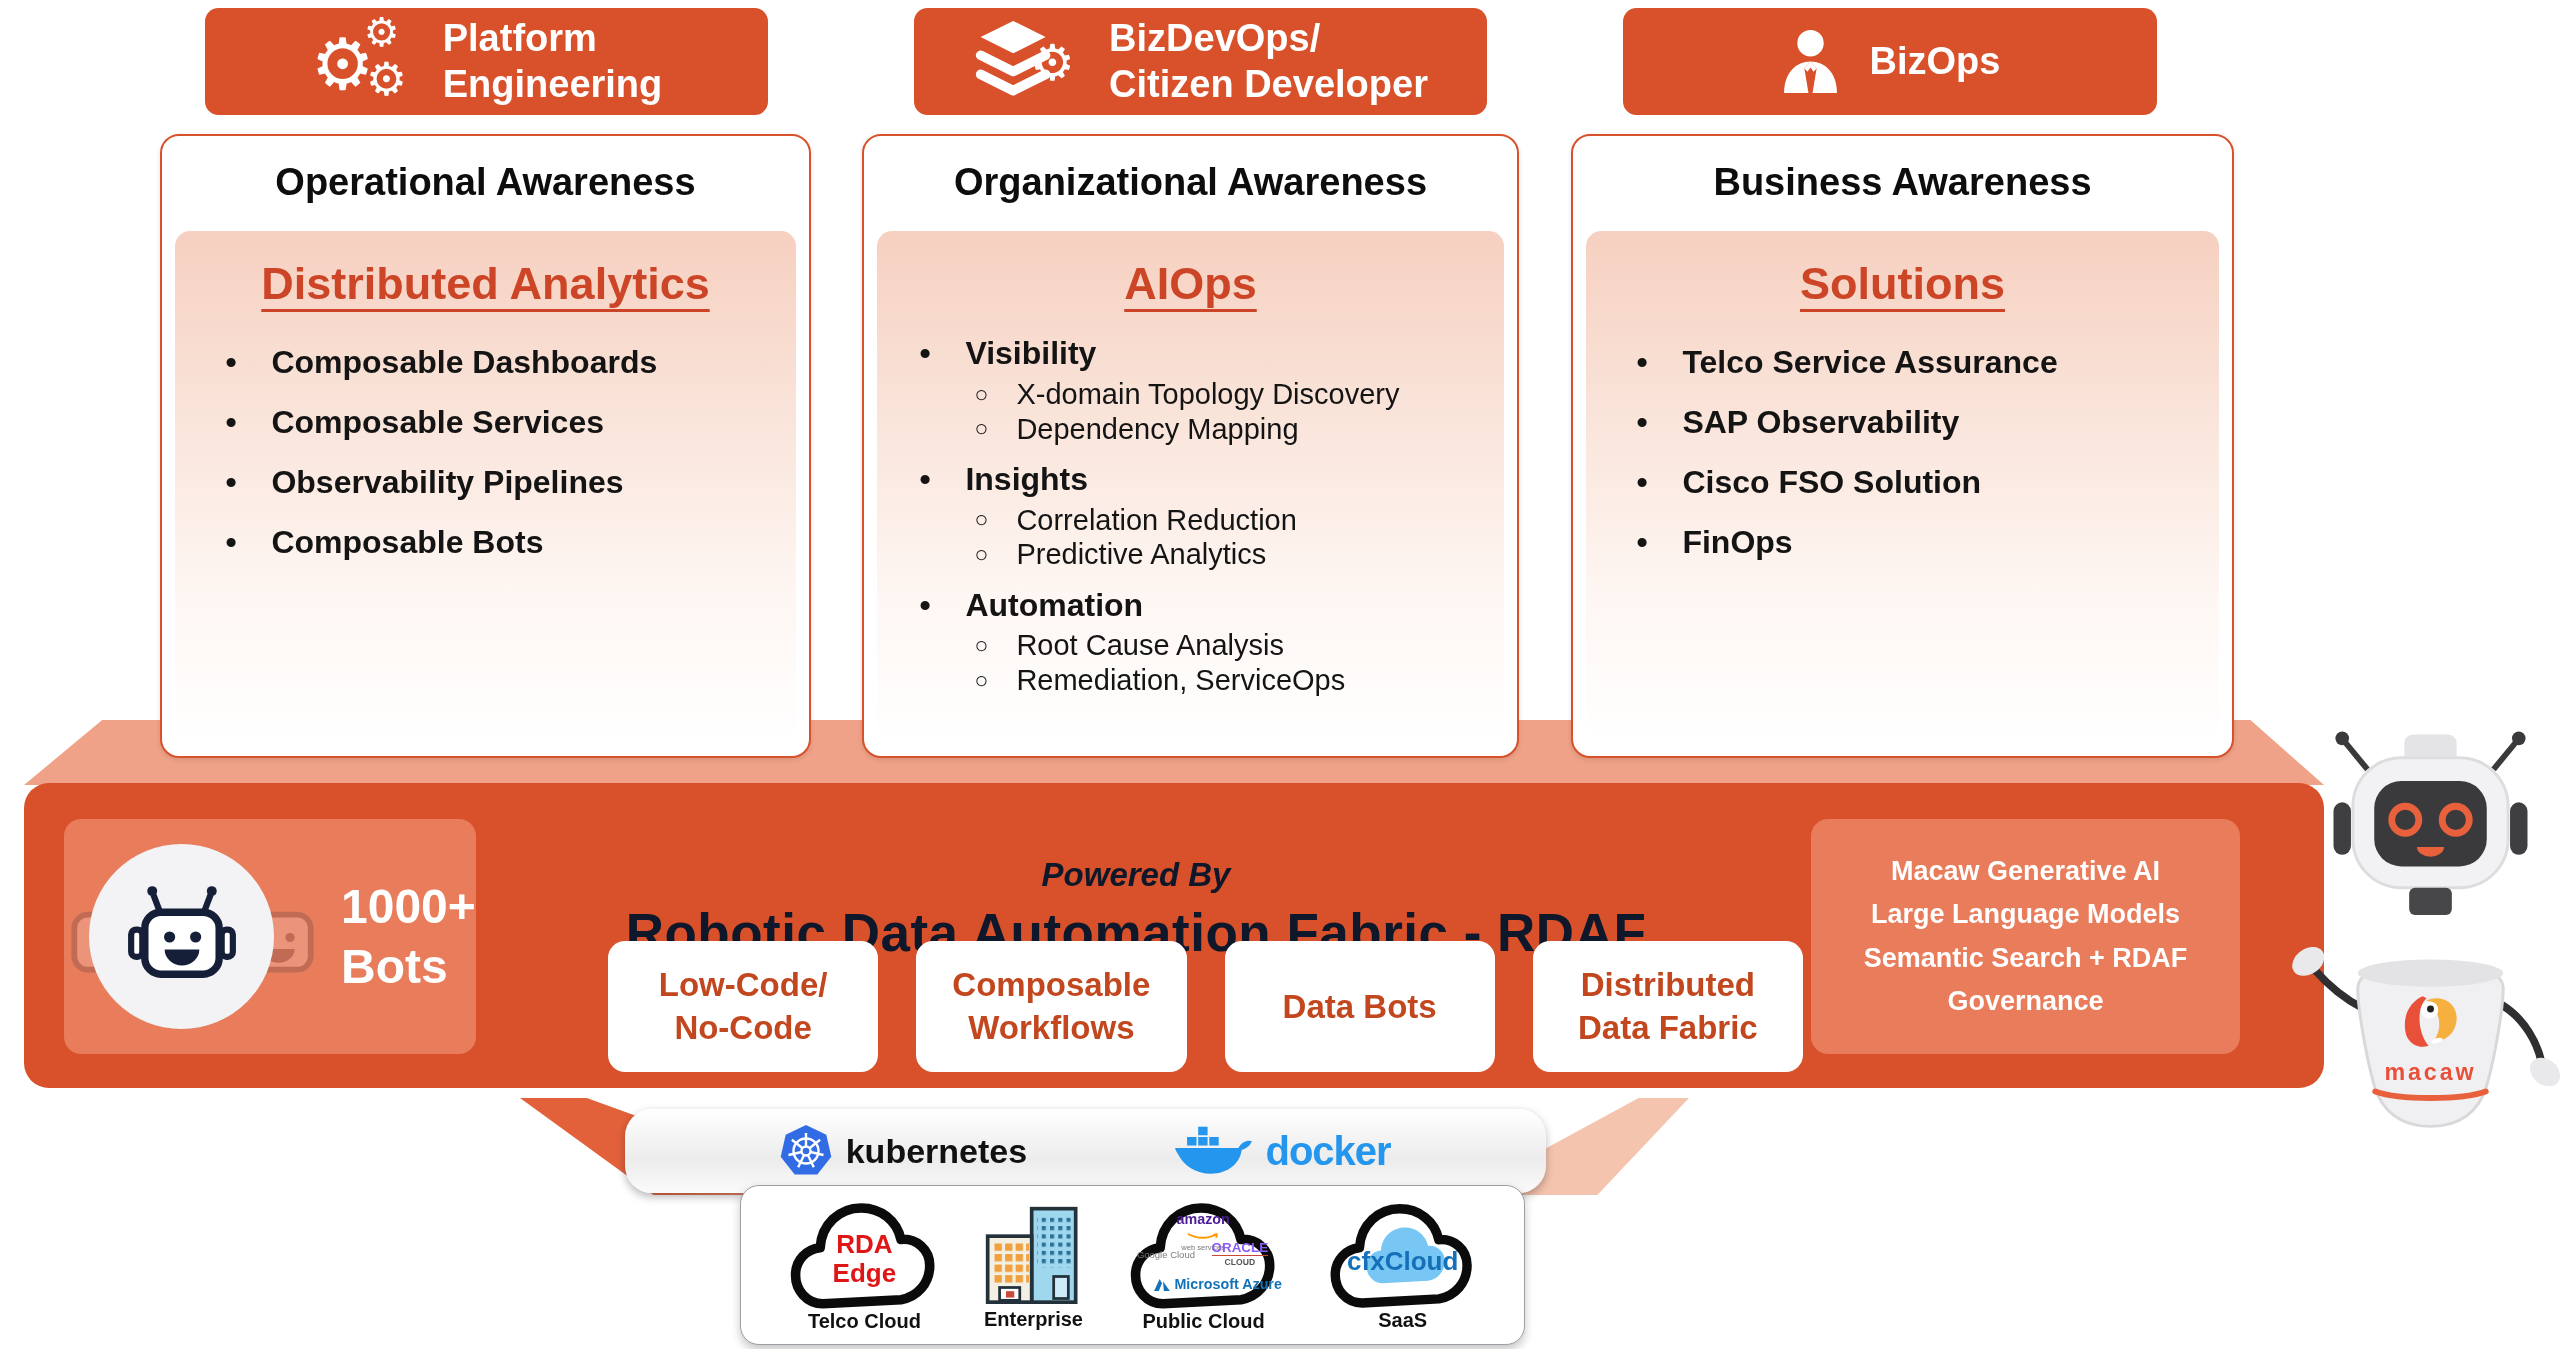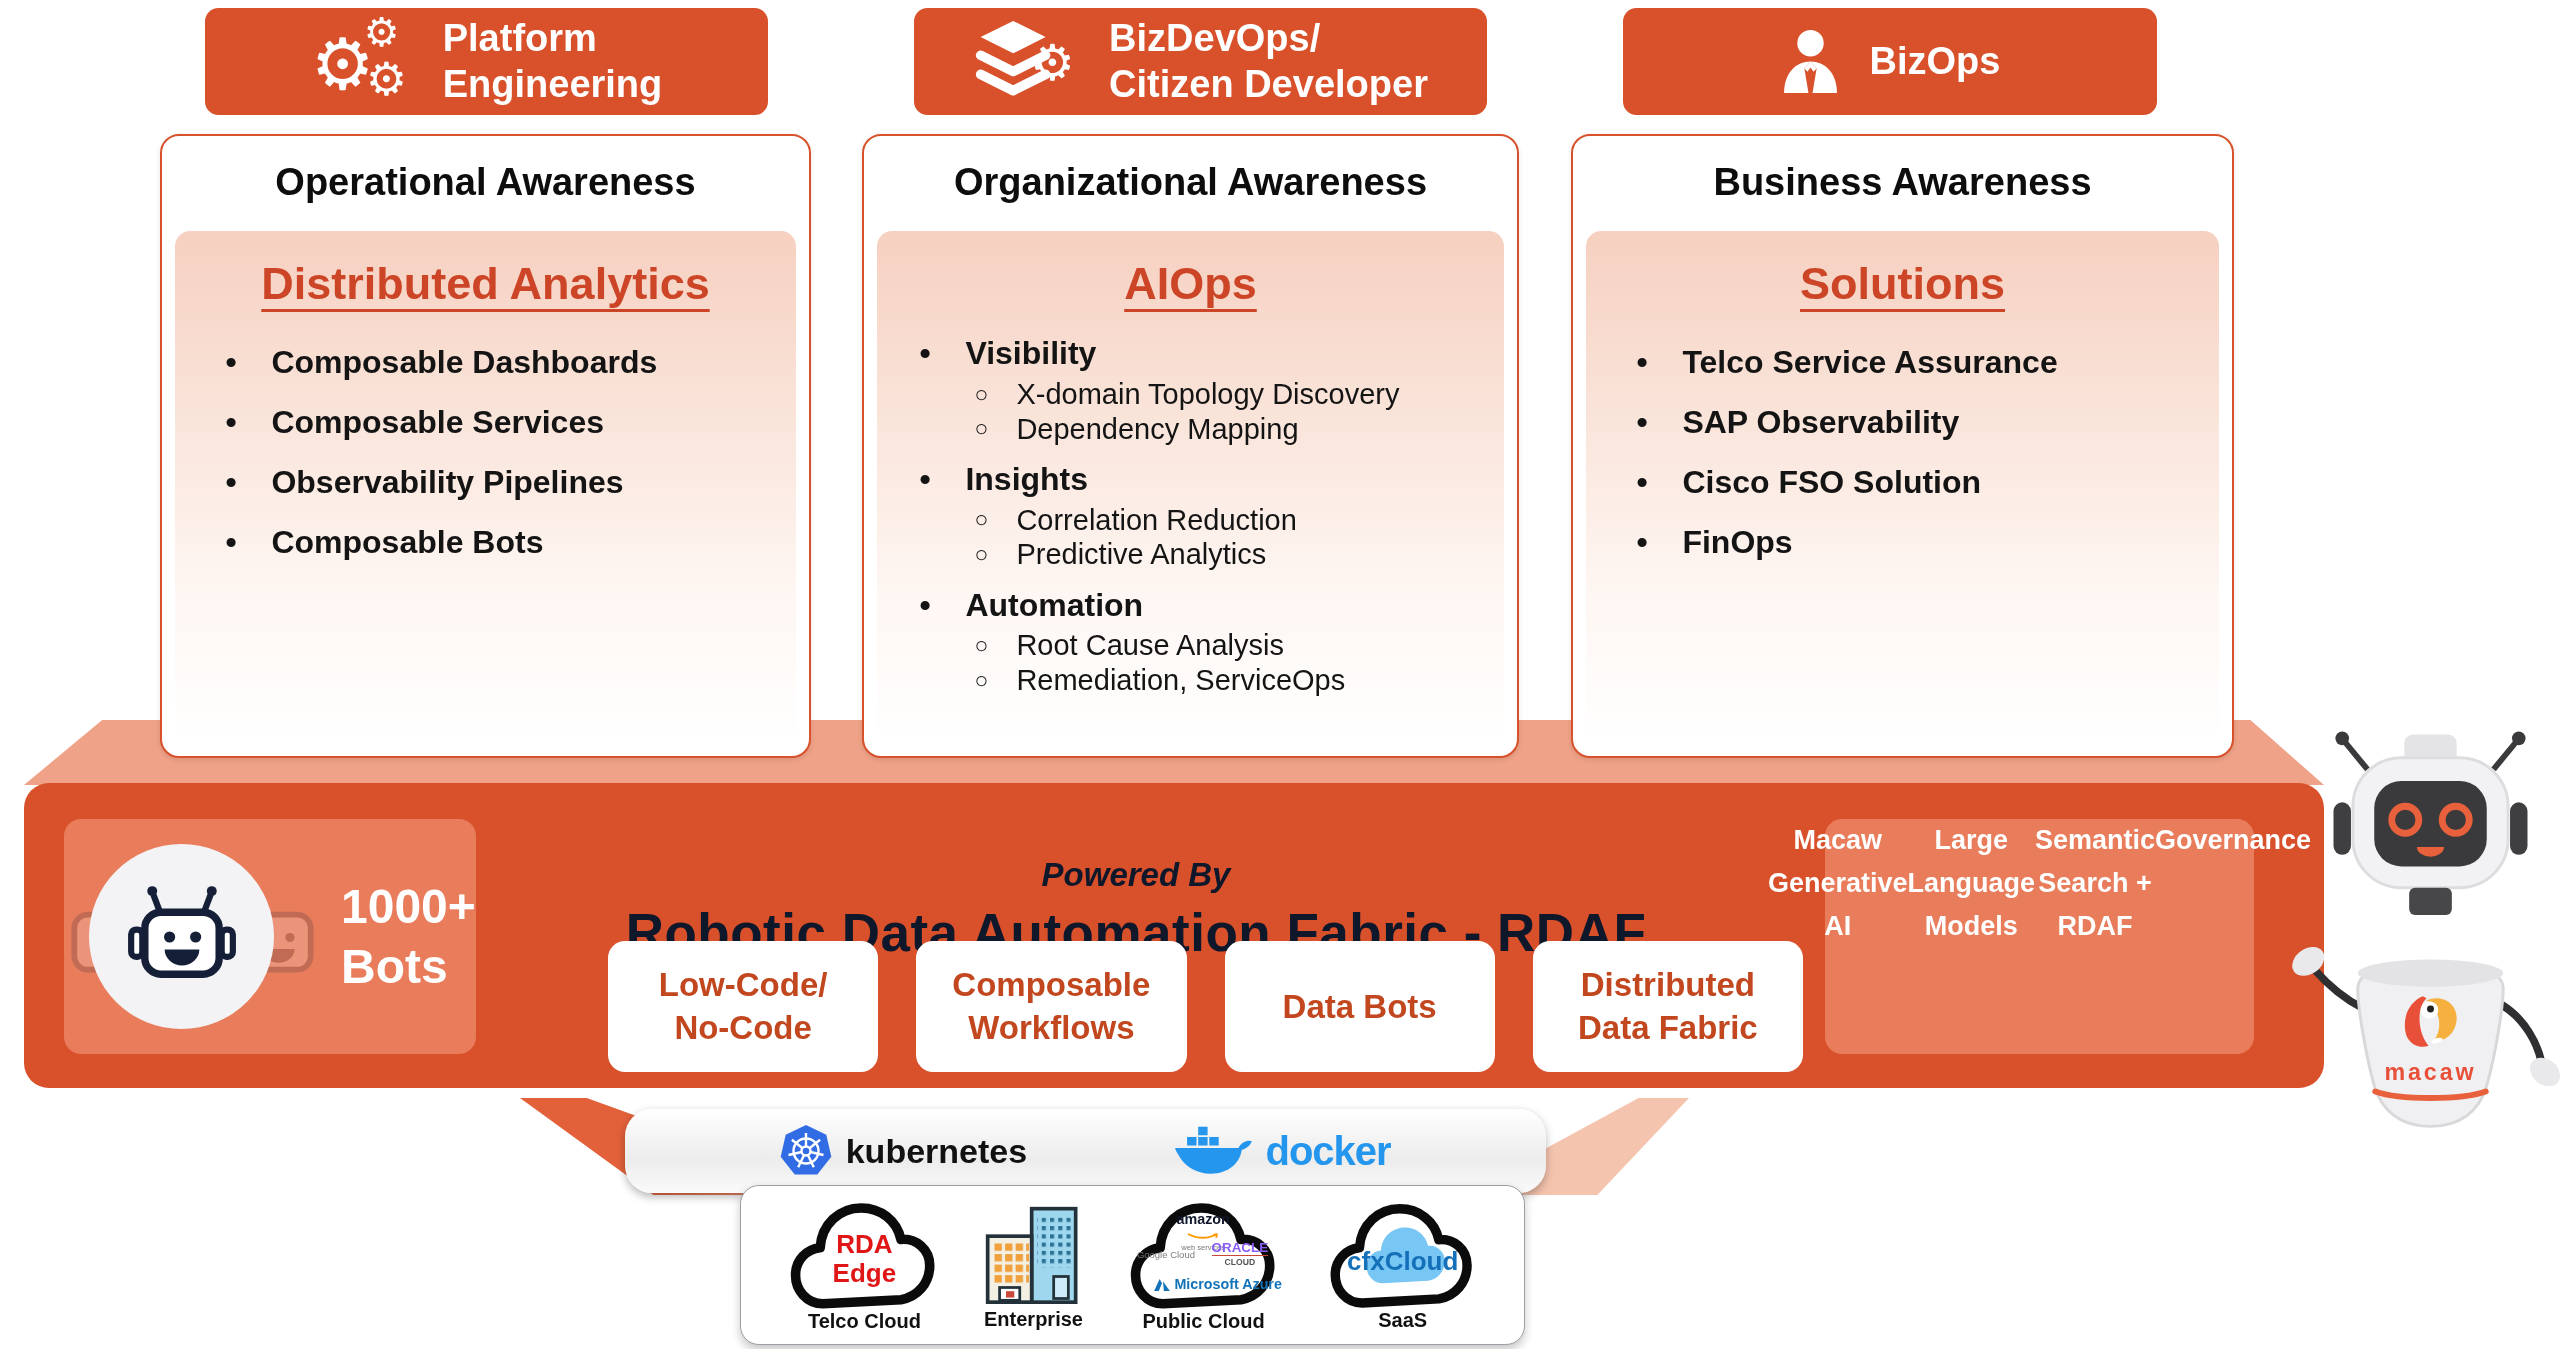--- a/index.html
+++ b/index.html
@@ -59,22 +59,22 @@
   #bots-text{position:absolute;left:241px;top:50%;transform:translateY(-50%);
     font-size:48px;font-weight:bold;color:#fff;line-height:1.25;margin-left:36px;}
   #band-center{position:absolute;left:458px;right:534px;top:25px;text-align:center;color:#0f172a;margin-top:48px;}
   #powered-by{font-size:33px;font-style:italic;font-weight:bold;}
   #rdaf-title{font-size:53px;font-weight:bold;margin-top:7.6px;letter-spacing:0.5px;}
   #band-pills{position:absolute;left:584px;top:158px;width:1195px;display:flex;gap:38px;}
   .band-pill{flex:1;background:#fff;border-radius:17px;min-height:120px;display:flex;flex-direction:column;
     align-items:center;justify-content:center;text-align:center;font-size:33px;font-weight:bold;
     color:#C2471F;line-height:1.28;padding:5.7px 7.6px;}
   #caps-box{position:absolute;left:1787px;top:36px;width:429px;height:235px;background:#E87C5B;
-    border-radius:17px;display:flex;justify-content:center;text-align:center;
-    color:#fff;font-weight:bold;font-size:27px;line-height:1.6;margin-left:14px;}
+    border-radius:17px;display:flex;flex-direction:column;justify-content:center;text-align:center;
+    color:#fff;font-weight:bold;font-size:27px;line-height:1.6;}
 
   
   #funnel-left{left:520px;top:1098px;width:334px;height:97px;
     background:linear-gradient(115deg,#E2613B 40%,#F0A88C);
     clip-path:polygon(0 0,20% 0,100% 100%,40% 100%);z-index:1;}
   #funnel-right{left:1460px;top:1098px;width:229px;height:97px;background:#F5C4AE;
     clip-path:polygon(78% 0,100% 0,60% 100%,0 100%);z-index:1;}
   #k8s-bar{left:625px;top:1109px;width:921px;height:84px;border-radius:27px;
     background:linear-gradient(180deg,#ffffff 0%,#ECECEC 60%,#FAFAFA 100%);
     box-shadow:0 3.8px 8.6px rgba(0,0,0,.28);z-index:4;
@@ -90,21 +90,21 @@
     display:flex;justify-content:space-evenly;align-items:center;padding:0 3.8px;}
   .infra-item{display:flex;flex-direction:column;align-items:center;gap:0px;}
   .infra-label{font-size:20px;font-weight:bold;color:#111;margin-top:-1.9px;}
   .cloud-wrap{position:relative;}
   .cloud-inner-text{position:absolute;inset:0;display:flex;flex-direction:column;align-items:center;
     justify-content:center;font-weight:bold;color:#E01515;font-size:26px;line-height:1.12;padding-top:9.5px;}
   .cfx-text{position:relative;z-index:2;font-size:26px;font-weight:bold;color:#1470B8;}
   .cfx-cloud-bg{position:absolute;left:27px;top:23px;z-index:1;}
   .pc{position:absolute;line-height:1;}
   .pc-aws{left:55px;top:15.3px;text-align:center;}
-  .aws-word{font-size:14.3px;font-weight:bold;color:#0f172a;display:block;}
+  .aws-word{font-size:14.3px;font-weight:bold;color:#4c1d95;display:block;}
   .aws-sub{font-size:7.6px;color:#777;display:block;margin-top:1.9px;}
   .pc-google{left:15.3px;top:53px;font-size:9.5px;color:#7c7c7c;}
   .pc-oracle{left:90px;top:44px;text-align:center;}
   .oracle-word{font-size:13.4px;font-weight:bold;color:#8b5cf6;display:block;border-bottom:1.9px solid #C74634;padding-bottom:1px;}
   .oracle-sub{font-size:8.6px;font-weight:bold;color:#555;display:block;margin-top:1.9px;}
   .pc-azure{left:32px;top:80px;display:flex;align-items:center;gap:4.8px;}
   .azure-word{font-size:14.3px;font-weight:bold;color:#1373B8;}
 </style>
 </head>
 <body>

